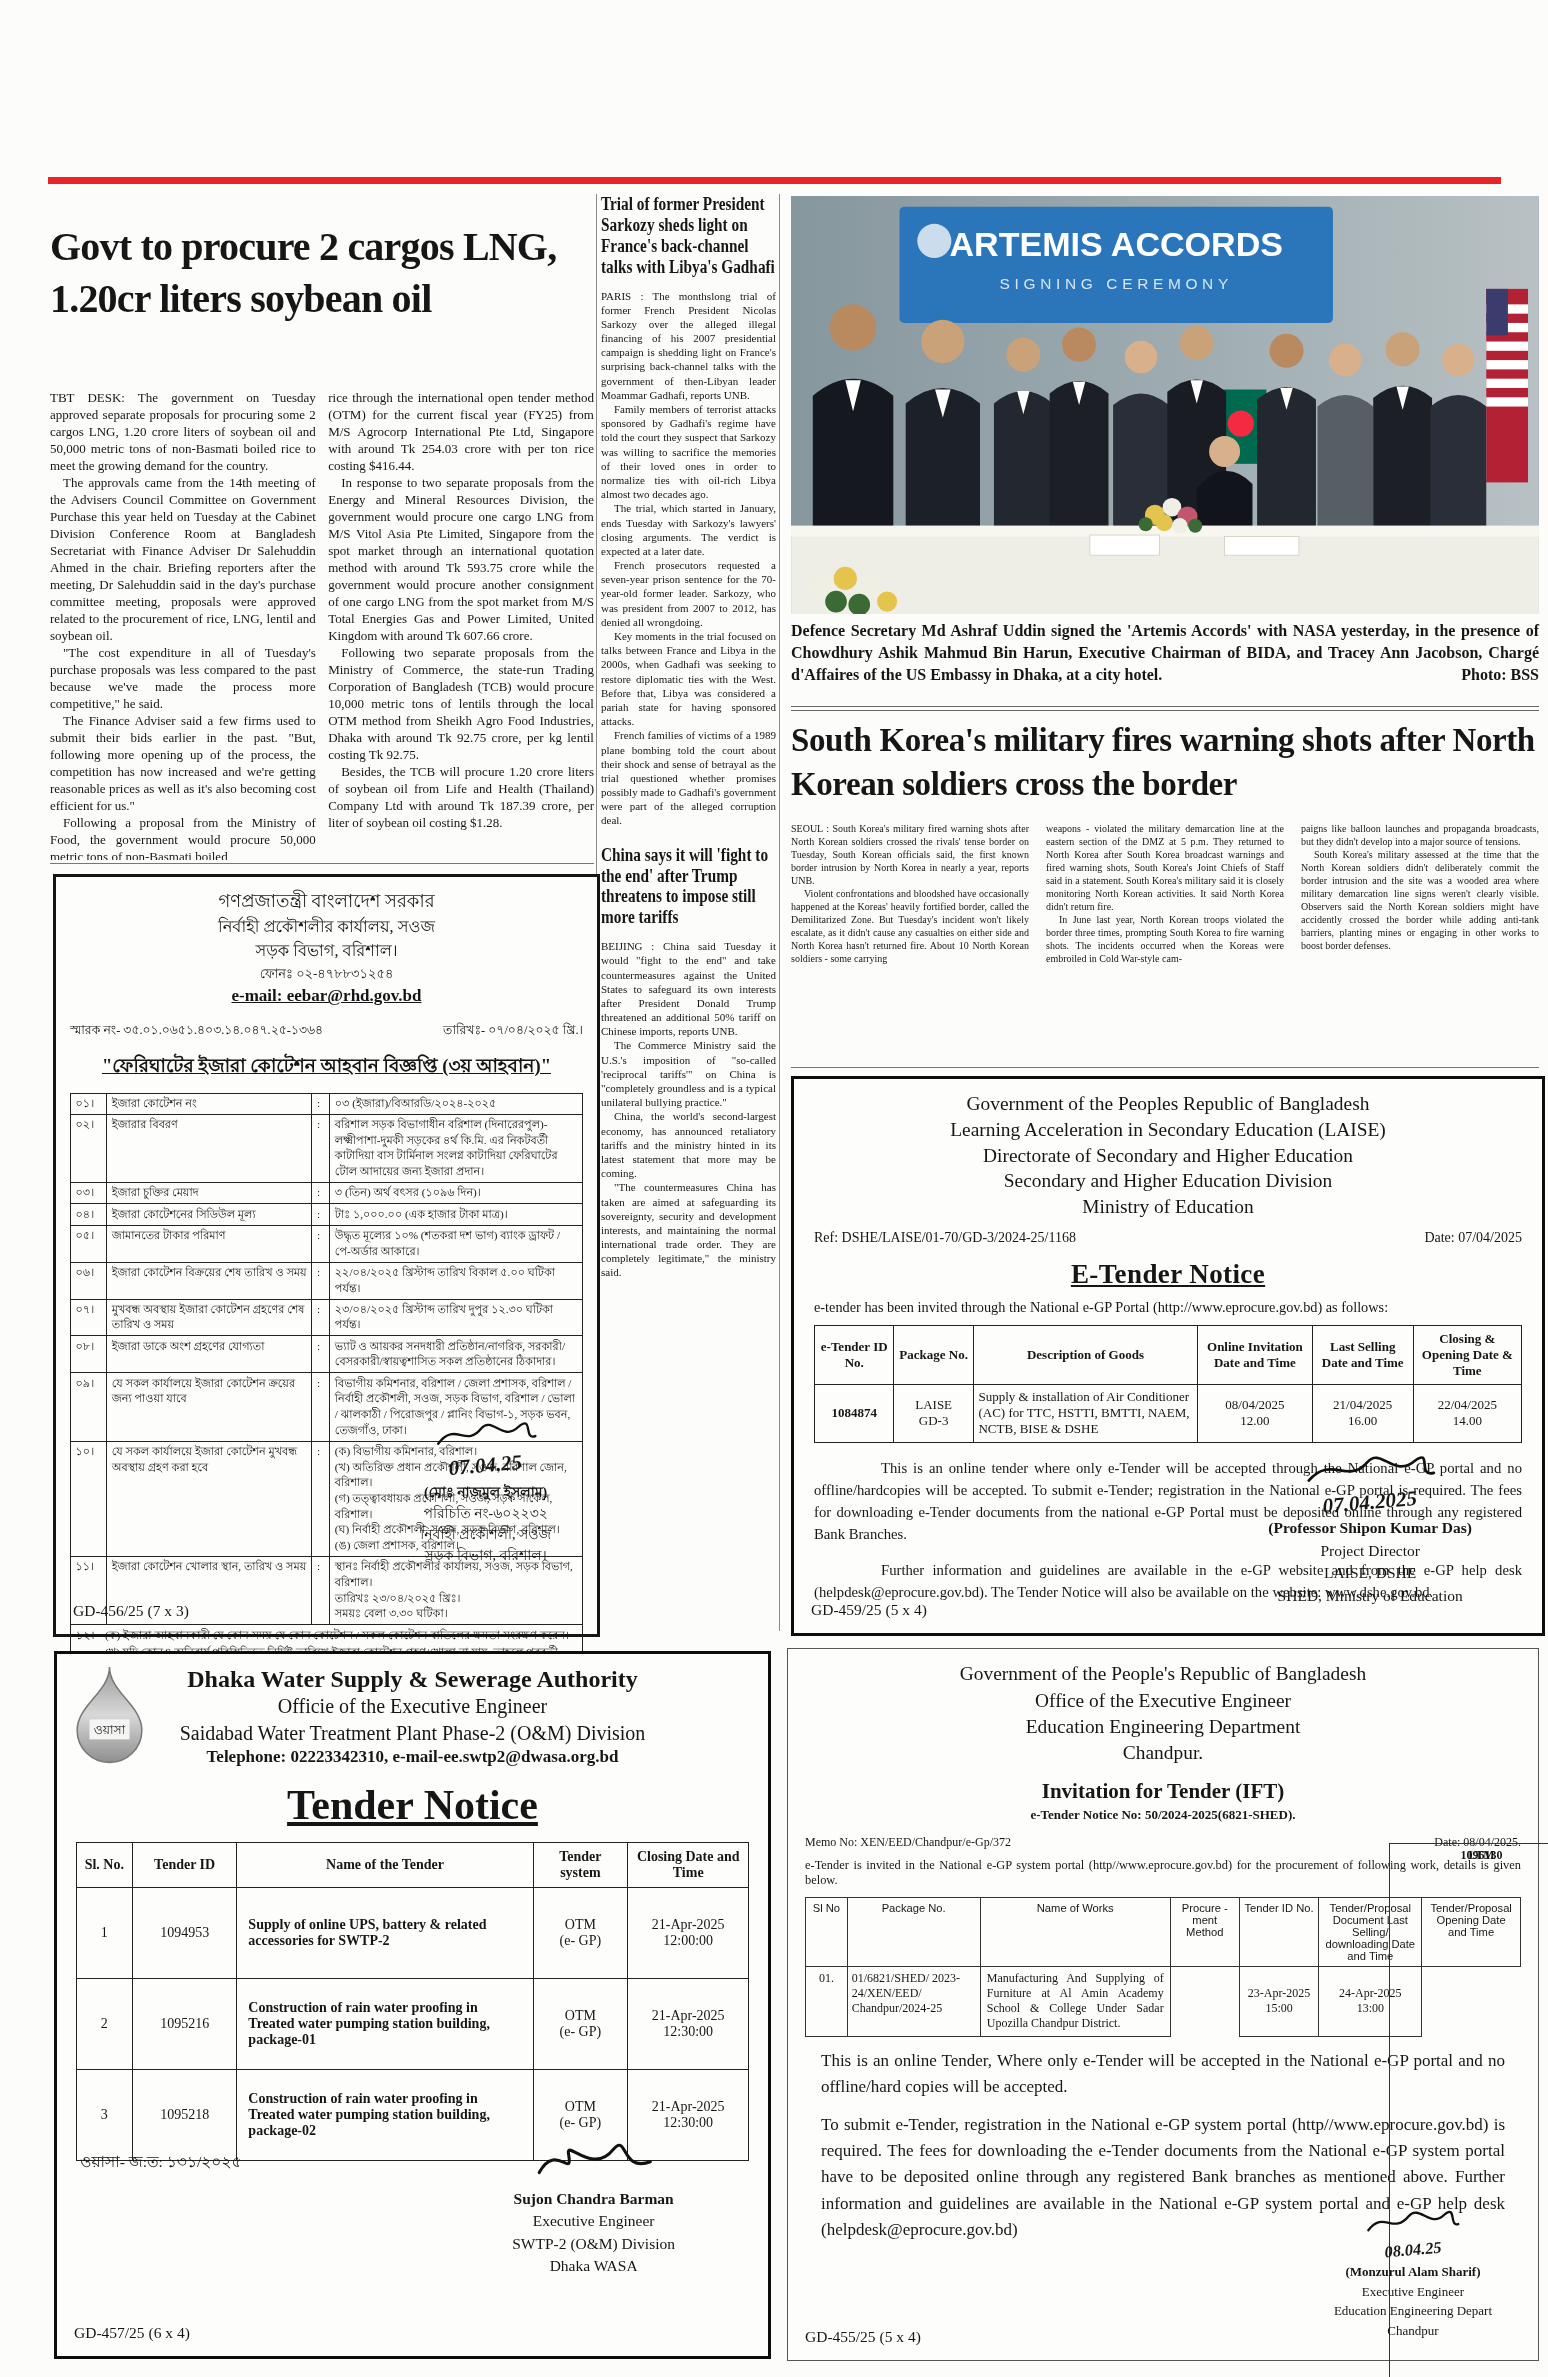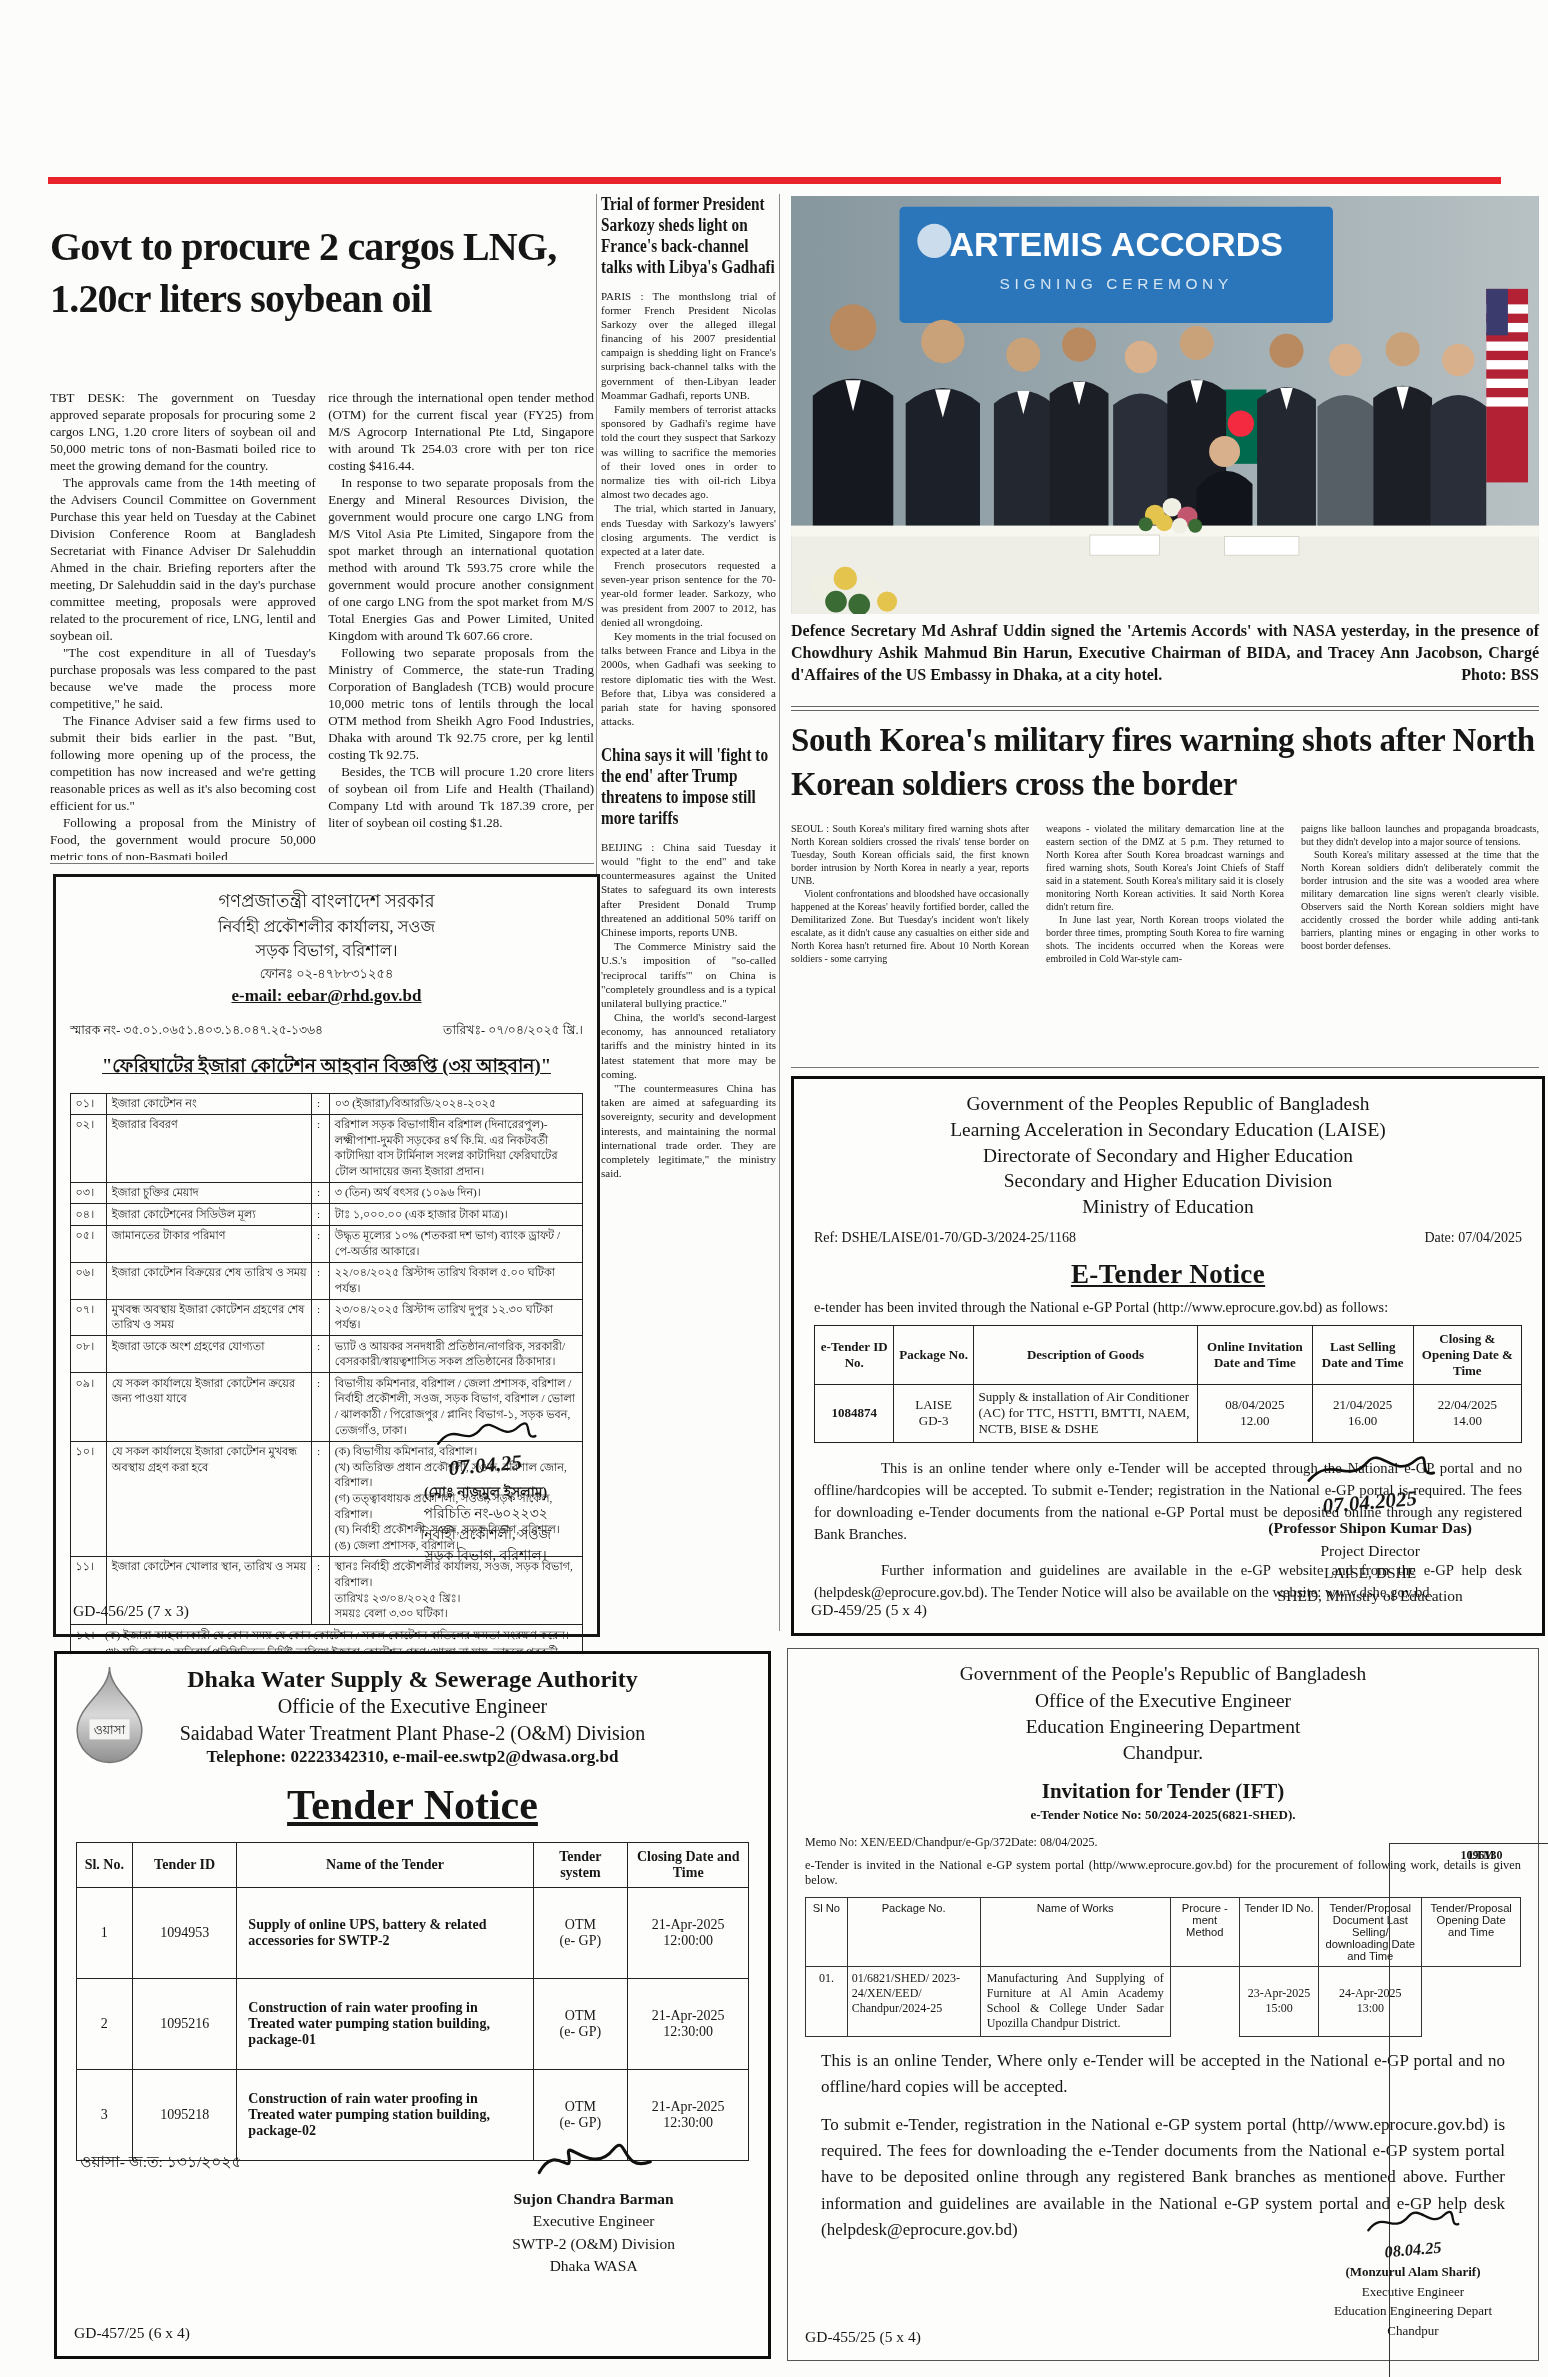--- a/index.html
+++ b/index.html
@@ -93,21 +93,21 @@
   .dwasa-table tbody tr{height:91px;}
   .dw-wasano{position:absolute;left:23px;top:496px;font-size:15.5px;}
   .dwasa .sig{right:93px;top:480px;font-size:15.5px;line-height:1.45;}
   .droplogo{position:absolute;left:14px;top:11px;}
   
   .chand{left:787px;top:1648px;width:750px;height:711px;border:1.5px solid #555;}
   .chand-inner{padding:12.4px 17px 0;}
   .ch-center{text-align:center;font-size:19.4px;line-height:1.35;}
   .ch-ift{text-align:center;font-size:21px;font-weight:700;margin-top:12.4px;}
   .ch-no{text-align:center;font-size:13px;font-weight:700;margin-top:3.1px;}
-  .ch-memo{display:flex;justify-content:flex-start;font-size:12px;margin-top:12.4px;}
+  .ch-memo{display:flex;justify-content:space-between;font-size:12px;margin-top:12.4px;}
   .ch-intro{font-size:12.4px;margin:7.7px 0 9.3px;text-align:justify;}
   .chand-table{width:100%;border-collapse:collapse;font-size:12px;text-align:center;}
   .chand-table th,.chand-table td{border:1.2px solid #333;padding:3.9px 3.9px;vertical-align:top;}
   .chand-table th{font-weight:400;font-family:"Liberation Sans",sans-serif;font-size:11.2px;}
   .chand-table td.works{text-align:justify;padding:4.6px 6.2px;}
   .chand-table td.mid{vertical-align:middle;font-weight:700;}
   .chand-table td.midn{vertical-align:middle;}
   .chand p.body{font-size:17px;line-height:1.55;text-align:justify;margin:11px 16px 0;}
   .chand .sig{right:46px;top:558px;font-size:13px;line-height:1.5;}
 </style>
@@ -142,20 +142,21 @@
   </div>
 
   <div class="mid">
     <h2 class="mid-head">Trial of former President Sarkozy sheds light on France's back-channel talks with Libya's Gadhafi</h2>
     <div class="mcol">
         <p class="para">PARIS : The monthslong trial of former French President Nicolas Sarkozy over the alleged illegal financing of his 2007 presidential campaign is shedding light on France's surprising back-channel talks with the government of then-Libyan leader Moammar Gadhafi, reports UNB.</p>
         <p class="para">Family members of terrorist attacks sponsored by Gadhafi's regime have told the court they suspect that Sarkozy was willing to sacrifice the memories of their loved ones in order to normalize ties with oil-rich Libya almost two decades ago.</p>
         <p class="para">The trial, which started in January, ends Tuesday with Sarkozy's lawyers' closing arguments. The verdict is expected at a later date.</p>
         <p class="para">French prosecutors requested a seven-year prison sentence for the 70-year-old former leader. Sarkozy, who was president from 2007 to 2012, has denied all wrongdoing.</p>
         <p class="para">Key moments in the trial focused on talks between France and Libya in the 2000s, when Gadhafi was seeking to restore diplomatic ties with the West. Before that, Libya was considered a pariah state for having sponsored attacks.</p>
+        <p class="para">French families of victims of a 1989 plane bombing told the court about their shock and sense of betrayal as the trial questioned whether promises possibly made to Gadhafi's government were part of the alleged corruption deal.</p>
       </div>
     <div class="china-gap"></div>
     <h2 class="mid-head">China says it will 'fight to the end' after Trump threatens to impose still more tariffs</h2>
     <div class="mcol">
         <p class="para">BEIJING : China said Tuesday it would "fight to the end" and take countermeasures against the United States to safeguard its own interests after President Donald Trump threatened an additional 50% tariff on Chinese imports, reports UNB.</p>
         <p class="para">The Commerce Ministry said the U.S.'s imposition of "so-called 'reciprocal tariffs'" on China is "completely groundless and is a typical unilateral bullying practice."</p>
         <p class="para">China, the world's second-largest economy, has announced retaliatory tariffs and the ministry hinted in its latest statement that more may be coming.</p>
         <p class="para">"The countermeasures China has taken are aimed at safeguarding its sovereignty, security and development interests, and maintaining the normal international trade order. They are completely legitimate," the ministry said.</p>
       </div>
   </div>

